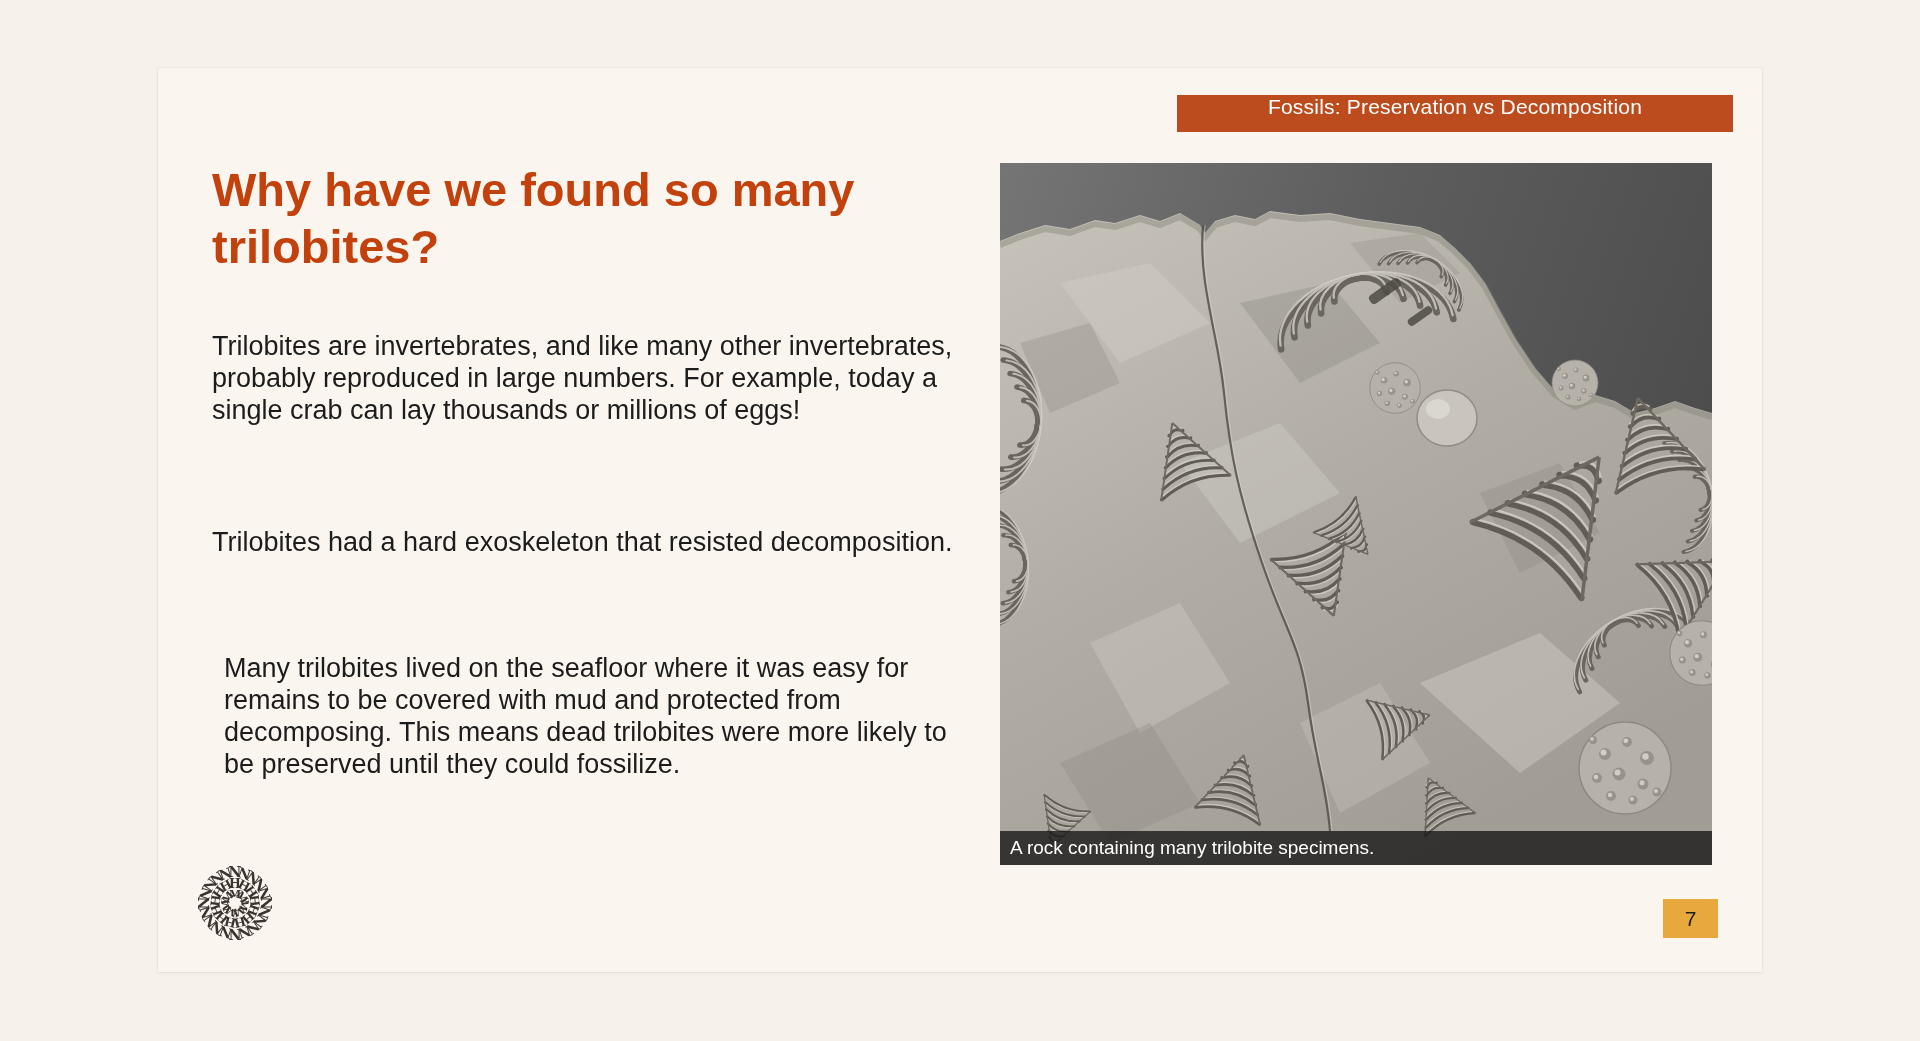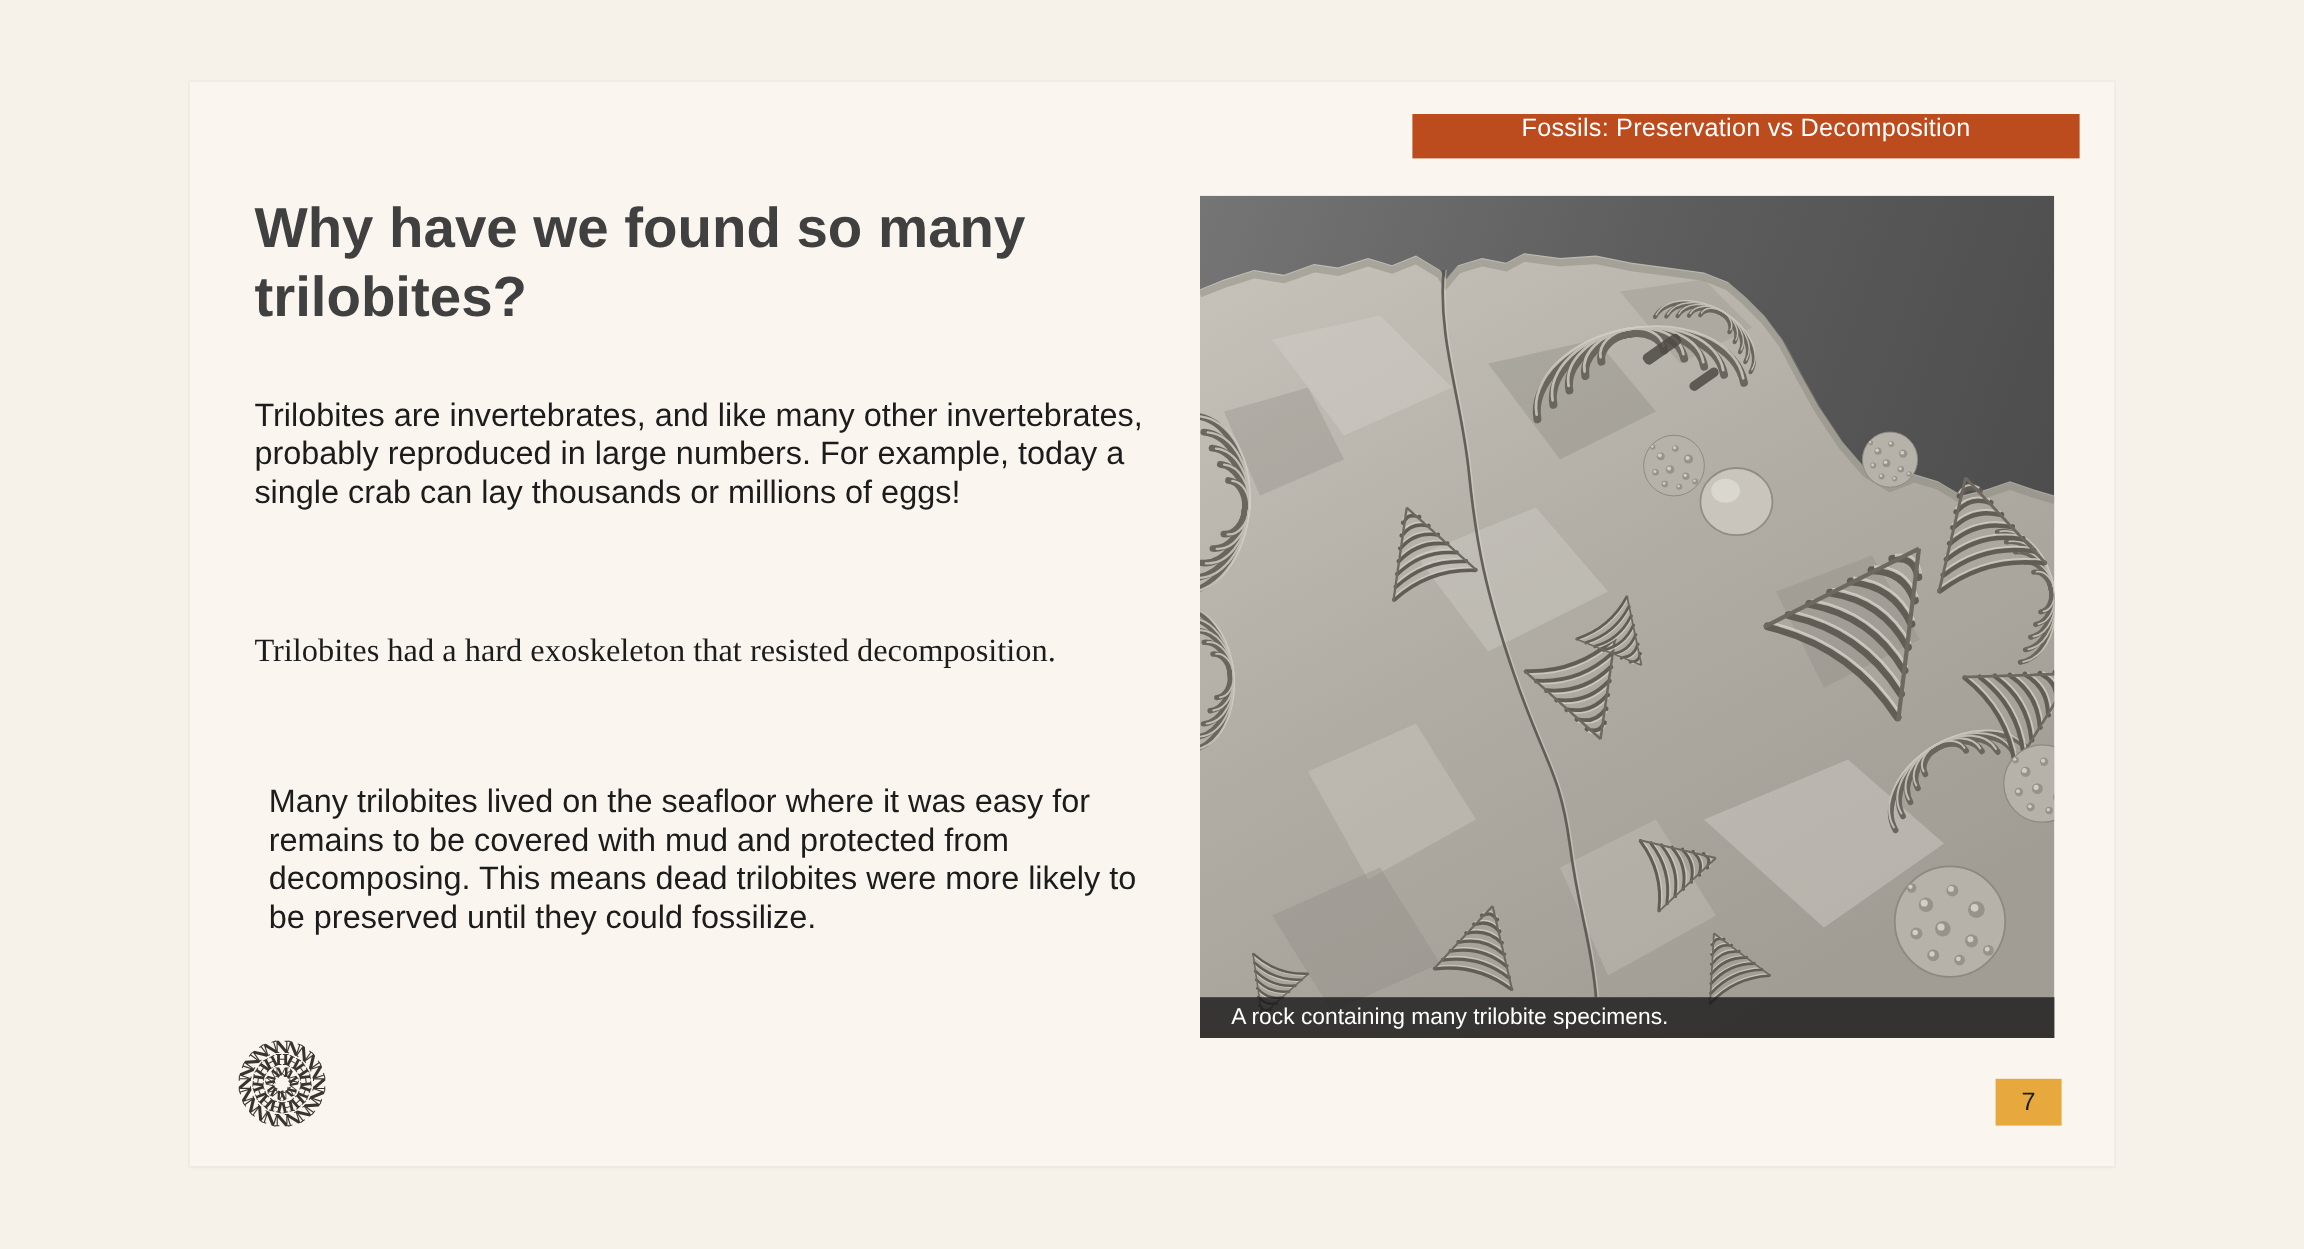--- a/index.html
+++ b/index.html
@@ -49,34 +49,34 @@
   }
   .slide-title {
     position: absolute;
     left: 0;
     top: 93px;
     width: 650px;
     margin: 0;
     font-size: 47px;
     line-height: 57px;
     font-weight: bold;
-    color: #404040;
+    color: #c2410c;
     letter-spacing: 0px;
   }
   .body-par {
     position: absolute;
     left: 0;
     width: 752px;
     margin: 0;
     font-size: 27px;
     line-height: 32px;
     color: #1c1c1c;
   }
   .par-1 { top: 262px; }
-  .par-2 { top: 458px; font-family: Liberation Serif, serif; }
+  .par-2 { top: 458px; }
   .par-3 { top: 584px; margin-left: 12px; }
   .photo-figure {
     position: absolute;
     left: 842px;
     top: 95px;
     width: 712px;
     height: 702px;
     margin: 0;
     overflow: hidden;
   }
@@ -90,21 +90,21 @@
     left: 0;
     bottom: 0;
     width: 812px;
     height: 34px;
     box-sizing: border-box;
     background: rgba(22,22,22,0.78);
     color: #ffffff;
     font-size: 19px;
     display: flex;
     align-items: center;
-    padding-left: 26px;
+    padding-left: 10px;
     text-align: right;
   }
   .nhm-logo {
     position: absolute;
     left: 37px;
     top: 795px;
     width: 80px;
     height: 80px;
   }
   .page-number {

